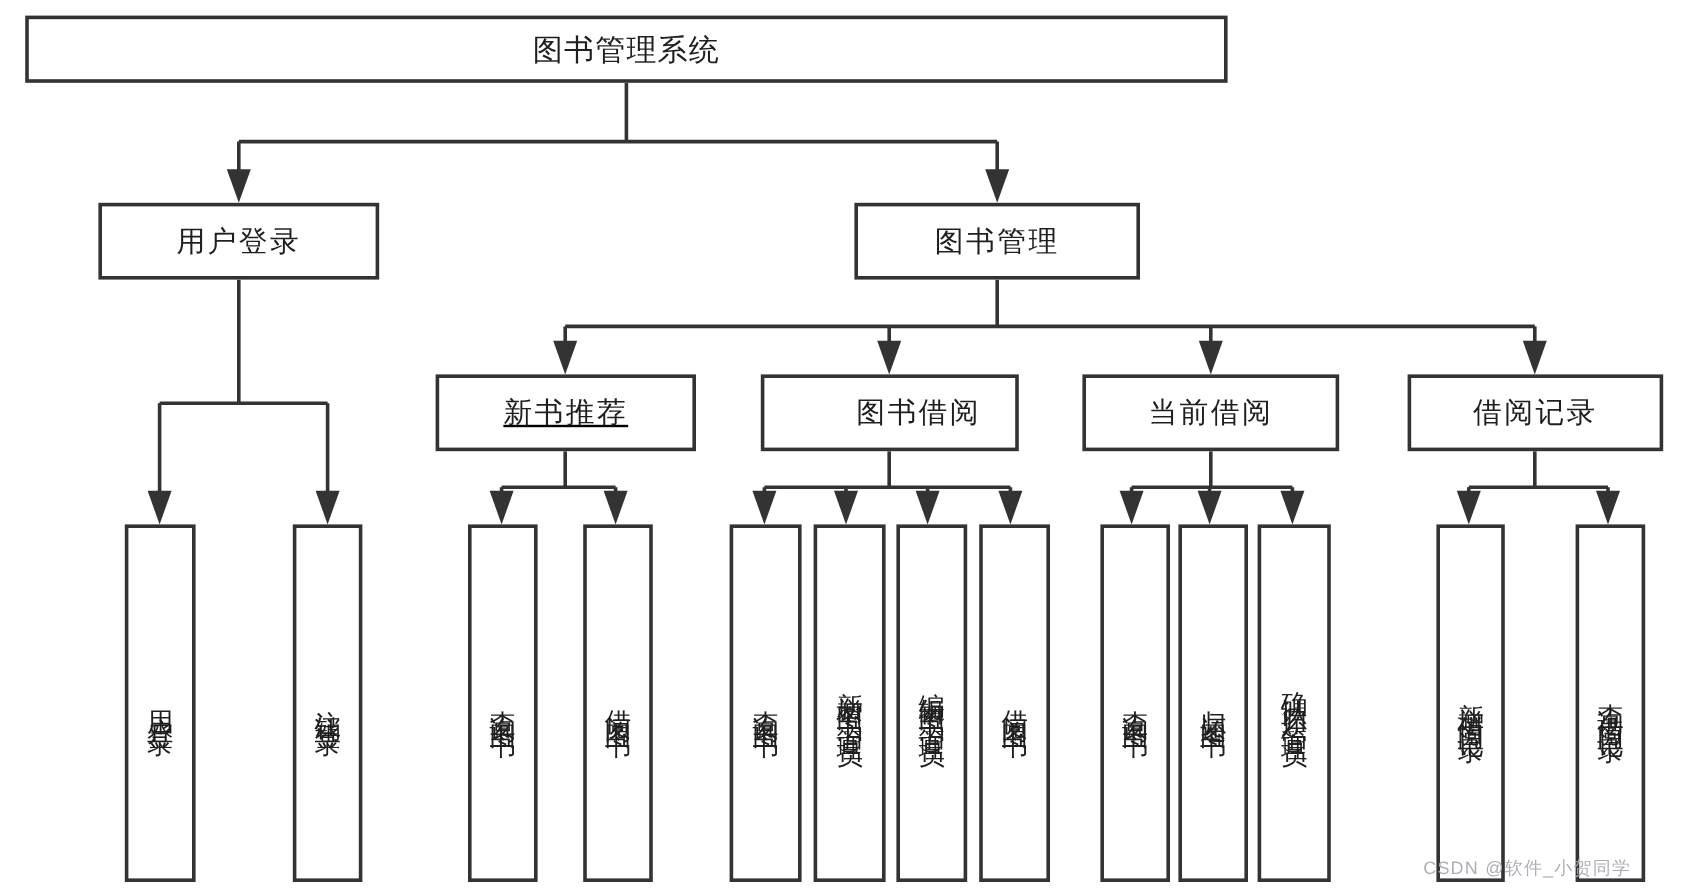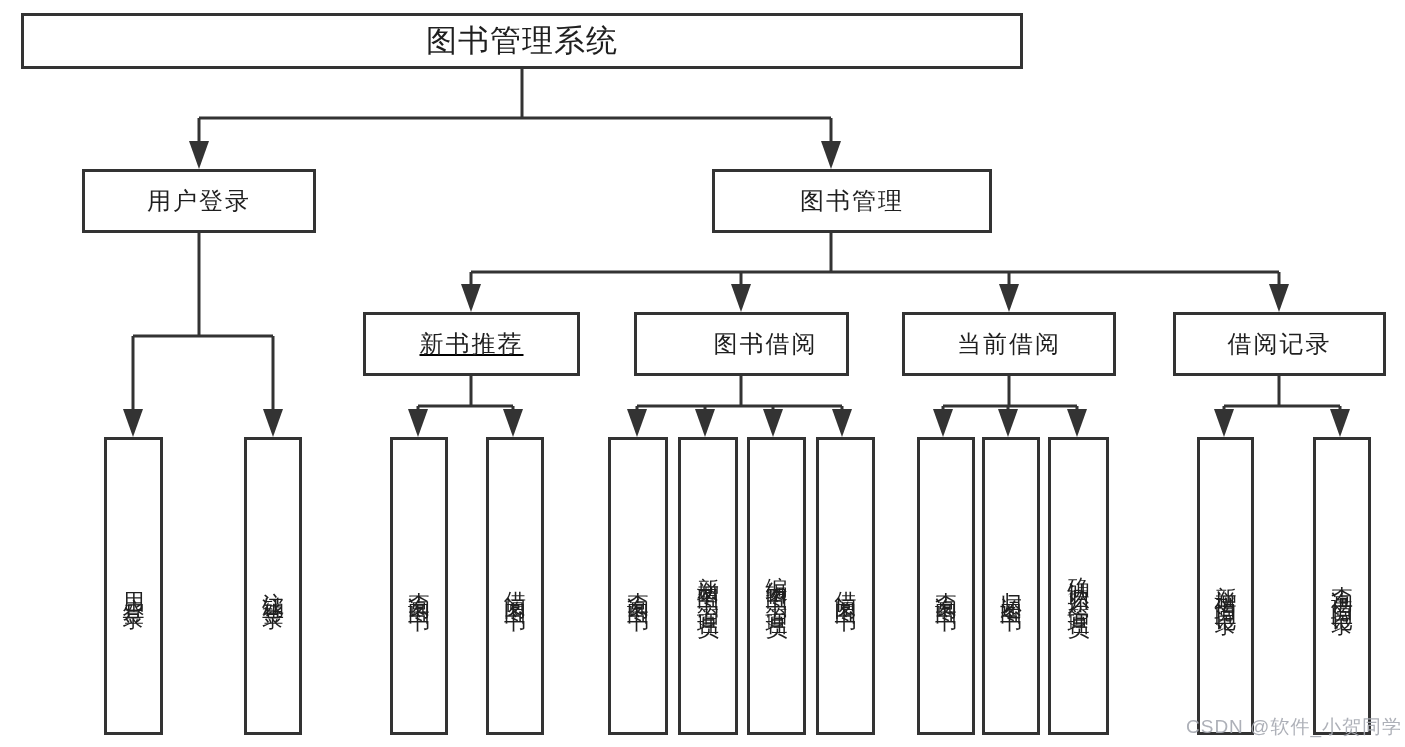--- a/index.html
+++ b/index.html
@@ -27,36 +27,36 @@
     justify-content: center;
     z-index: 2;
   }
   .hlabel {
     font-size: 24px;
     letter-spacing: 2px;
     color: #1f1f1f;
     white-space: nowrap;
   }
   .root-label {
-    font-size: 31px;
+    font-size: 25px;
     letter-spacing: 1px;
   }
   .vlabel {
     writing-mode: vertical-rl;
     text-orientation: mixed;
     font-size: 22px;
     letter-spacing: 6px;
     color: #1f1f1f;
     line-height: 1;
   }
   .watermark {
     position: absolute;
     left: 1186px;
     top: 714px;
-    font-size: 19px;
+    font-size: 15px;
     letter-spacing: 1px;
     color: #a7aab2;
     opacity: 0.92;
     z-index: 6;
     white-space: nowrap;
   }
 </style>
 </head>
 <body>
 
@@ -128,21 +128,21 @@
     </g>
   </svg>
 
   <div class="box" style="left:21px;top:13px;width:1002px;height:56px;">
     <span class="hlabel root-label">图书管理系统</span>
   </div>
 
   <div class="box" style="left:82px;top:169px;width:234px;height:64px;">
     <span class="hlabel">用户登录</span>
   </div>
-  <div class="box" style="left:712px;top:169px;width:280px;height:64px;">
+  <div class="box" style="left:712px;top:169px;width:238px;height:64px;">
     <span class="hlabel">图书管理</span>
   </div>
 
   <div class="box" style="left:363px;top:312px;width:217px;height:64px;text-decoration:underline;">
     <span class="hlabel">新书推荐</span>
   </div>
   <div class="box" style="left:634px;top:312px;width:215px;height:64px;padding-left:48px;">
     <span class="hlabel">图书借阅</span>
   </div>
   <div class="box" style="left:902px;top:312px;width:214px;height:64px;">

